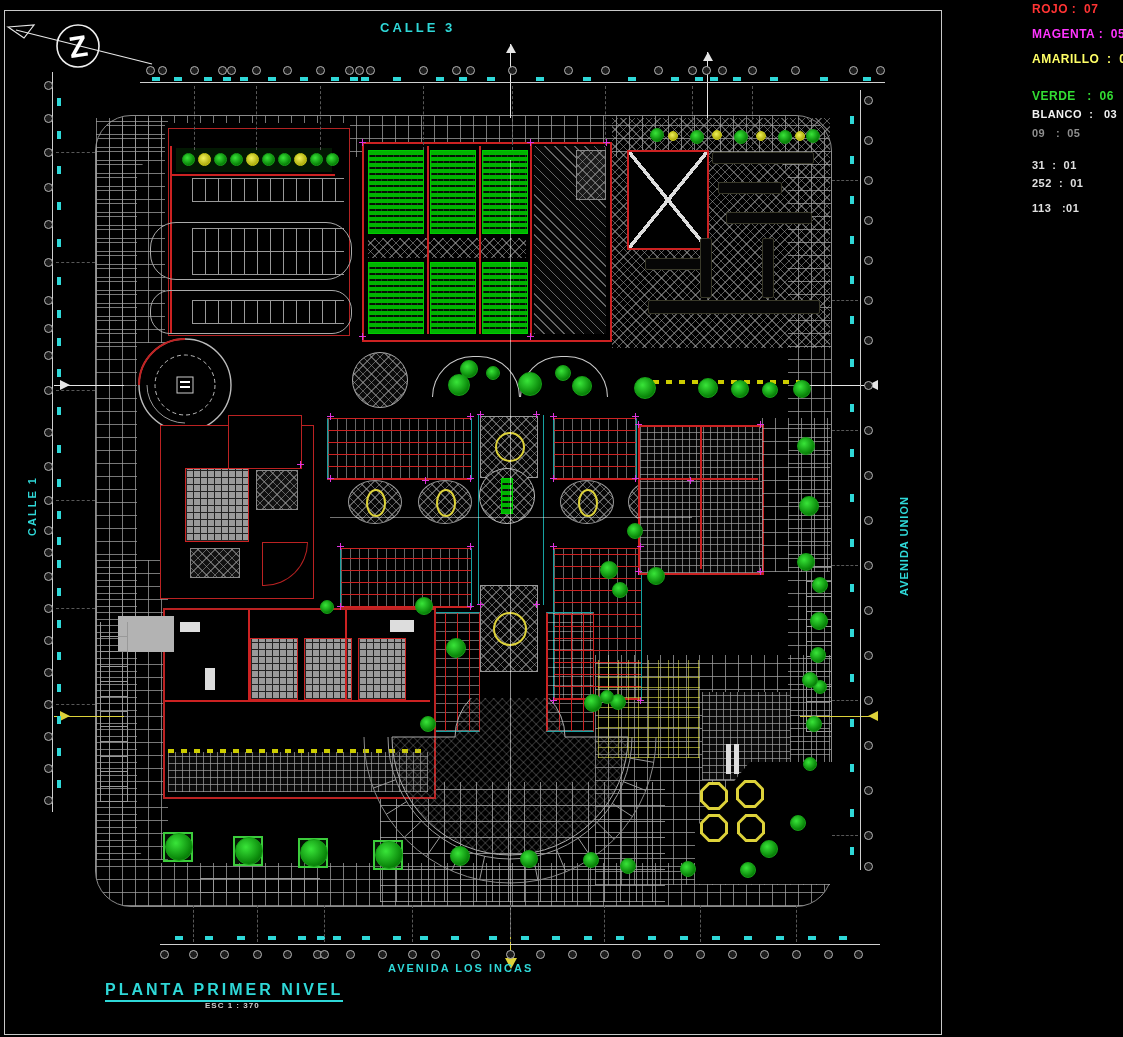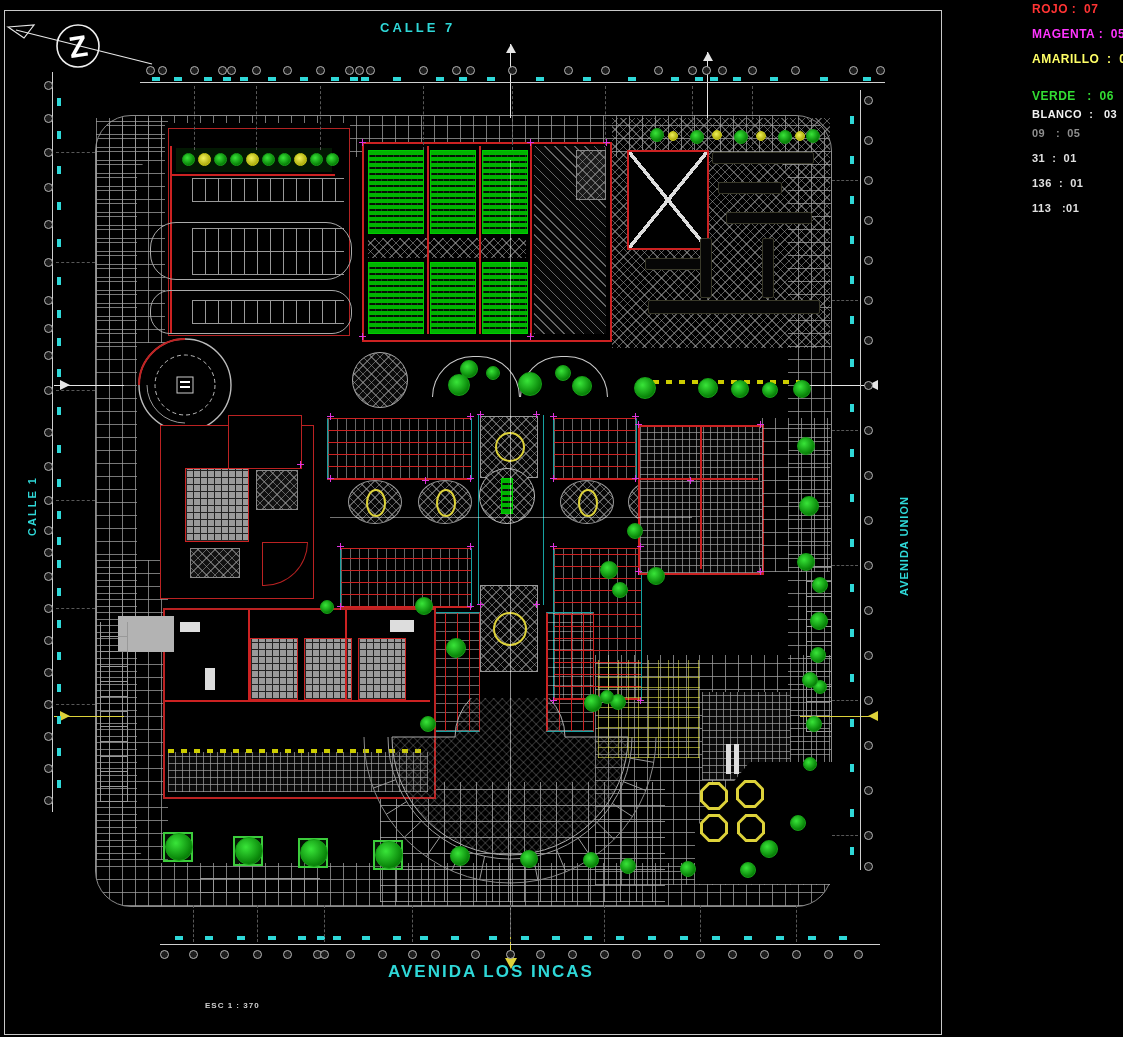--- a/index.html
+++ b/index.html
@@ -268,36 +268,37 @@
   <div class="abs" style="left:54px;top:716px;width:70px;height:1px;background:#ddd23a;"></div>
   <div class="abs" style="left:60px;top:711px;width:0;height:0;border-top:5px solid transparent;border-bottom:5px solid transparent;border-left:10px solid #ddd23a;"></div>
   <div class="abs" style="left:800px;top:716px;width:70px;height:1px;background:#ddd23a;"></div>
   <div class="abs" style="left:868px;top:711px;width:0;height:0;border-top:5px solid transparent;border-bottom:5px solid transparent;border-right:10px solid #ddd23a;"></div>
 
   <div class="abs dimline" style="left:140px;top:82px;width:745px;height:1px;"></div>
   <div class="abs dimline" style="left:52px;top:72px;width:1px;height:740px;"></div>
   <div class="abs dimline" style="left:860px;top:90px;width:1px;height:780px;"></div>
   <div class="abs dimline" style="left:160px;top:944px;width:720px;height:1px;"></div>
 
-  <div class="abs cyantxt" style="left:380px;top:20px;font-size:13px;letter-spacing:3px;">CALLE 7</div>
+  <div class="abs cyantxt" style="left:380px;top:20px;font-size:13px;letter-spacing:3px;">CALLE 3</div>
   <div class="abs cyantxt vlabel" style="left:2px;top:500px;width:60px;font-size:11px;letter-spacing:2px;">CALLE 1</div>
   <div class="abs cyantxt vlabel" style="left:848px;top:540px;width:112px;font-size:11px;letter-spacing:1px;">AVENIDA UNION</div>
-  <div class="abs cyantxt" style="left:388px;top:962px;font-size:17px;letter-spacing:2px;">AVENIDA LOS INCAS</div>
-
+  <div class="abs cyantxt" style="left:388px;top:962px;font-size:11px;letter-spacing:2px;">AVENIDA LOS INCAS</div>
+
+  <div class="abs cyantxt" id="title" style="left:105px;top:981px;">PLANTA PRIMER NIVEL</div>
   <div class="abs" id="escnote" style="left:205px;top:1001px;">ESC 1 : 370</div>
 
   <div class="abs" style="left:1032px;top:2px;width:92px;height:220px;">
     <div class="lg lgbig" style="top: 0px; color: rgb(255, 52, 52);"><span>ROJO :  07</span></div>
     <div class="lg lgbig" style="top: 25px; color: rgb(255, 53, 255);"><span>MAGENTA :  05</span></div>
     <div class="lg lgbig" style="top: 50px; color: rgb(255, 255, 102);"><span>AMARILLO  :  02</span></div>
     <div class="lg lgbig" style="top: 87px; color: rgb(51, 221, 51);"><span>VERDE   :  06</span></div>
     <div class="lg lgsm" style="top: 106px; color: rgb(242, 242, 242);"><span>BLANCO  :   03</span></div>
     <div class="lg lgsm" style="top: 125px; color: rgb(143, 143, 143);"><span>09   :  05</span></div>
-    <div class="lg lgsm" style="top: 150px; color: rgb(224, 224, 224);"><span>31  :  01</span></div>
-    <div class="lg lgsm" style="top: 175px; color: rgb(224, 224, 224);"><span>136  :  01</span></div>
+    <div class="lg lgsm" style="top: 157px; color: rgb(224, 224, 224);"><span>31  :  01</span></div>
+    <div class="lg lgsm" style="top: 175px; color: rgb(224, 224, 224);"><span>252  :  01</span></div>
     <div class="lg lgsm" style="top: 200px; color: rgb(224, 224, 224);"><span>113   :01</span></div>
   </div>
 
 <div class="bubble" style="position: absolute; left: 146px; top: 66px;"></div>
     <div class="bubble" style="position: absolute; left: 158px; top: 66px;"></div>
     <div class="bubble" style="position: absolute; left: 190px; top: 66px;"></div>
     <div class="bubble" style="position: absolute; left: 218px; top: 66px;"></div>
     <div class="bubble" style="position: absolute; left: 227px; top: 66px;"></div>
     <div class="bubble" style="position: absolute; left: 252px; top: 66px;"></div>
     <div class="bubble" style="position: absolute; left: 283px; top: 66px;"></div>

